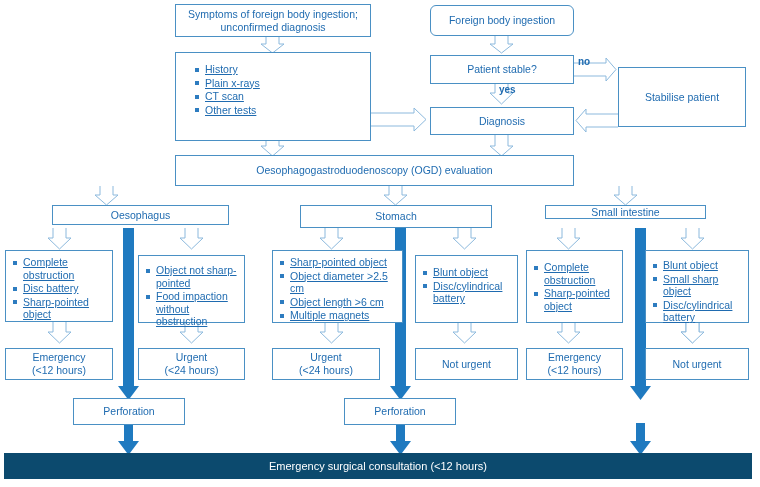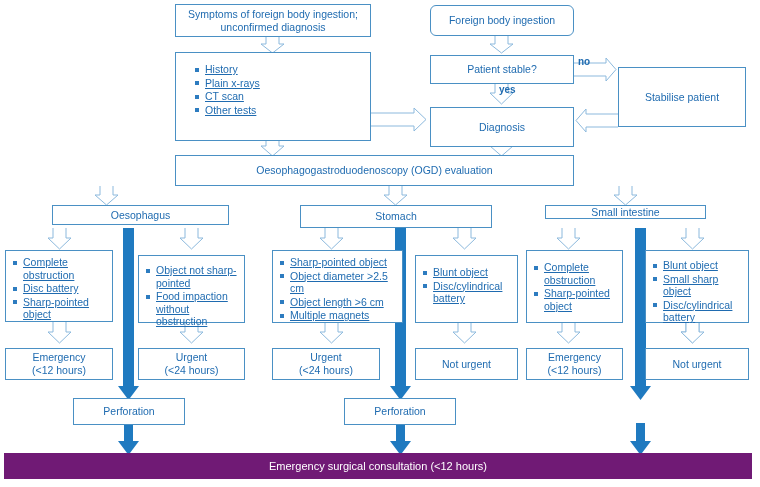--- a/index.html
+++ b/index.html
@@ -45,21 +45,21 @@
   }
   .listbox li:before{
     content:"";
     position:absolute;
     left:1px;top:4.5px;
     width:4px;height:4px;
     background:#2d7cc0;
   }
   .banner{
     position:absolute;
-    background:#701a75;
+    background:#0c4a6e;
     color:#ffffff;
     font-size:11px;
     display:flex;align-items:center;justify-content:center;
     text-align:center;
   }
   
   svg.lines{position:absolute;left:0;top:0;width:760px;height:487px;pointer-events:none;}
   .lbl{
     position:absolute;
     font-size:10px;
@@ -155,21 +155,21 @@
   </div>
 
   <div class="box ctr" style="left:430px;top:55px;width:144px;height:29px;">
     <span>Patient stable?</span>
   </div>
 
   <div class="box ctr" style="left:618px;top:67px;width:128px;height:60px;">
     <span>Stabilise patient</span>
   </div>
 
-  <div class="box ctr" style="left:430px;top:107px;width:144px;height:40px;">
+  <div class="box ctr" style="left:430px;top:107px;width:144px;height:28px;">
     <span>Diagnosis</span>
   </div>
 
   <div class="box ctr" style="left:175px;top:155px;width:399px;height:31px;">
     <span>Oesophagogastroduodenoscopy (OGD) evaluation</span>
   </div>
 
   <div class="box ctr" style="left:52px;top:205px;width:177px;height:20px;">
     <span>Oesophagus</span>
   </div>

